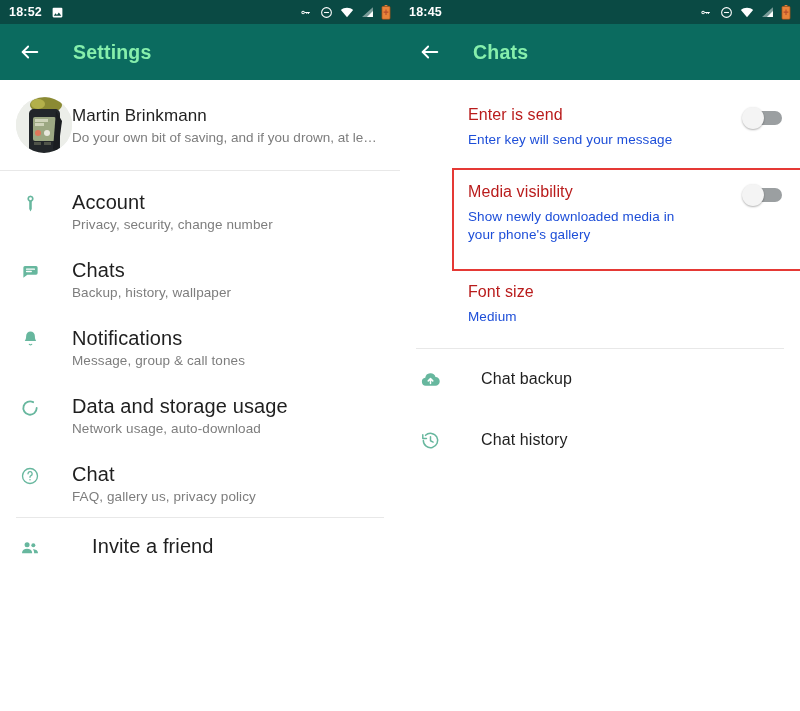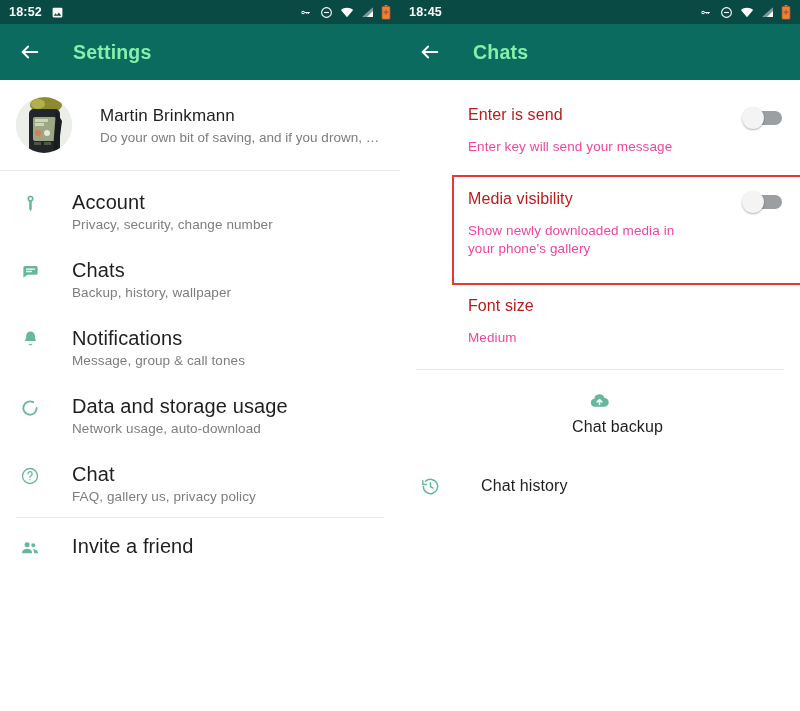--- a/index.html
+++ b/index.html
@@ -29,47 +29,47 @@
   }
   .back-btn { width:28px; height:28px; display:flex; align-items:center; justify-content:center; cursor:pointer; }
   .appbar-title { font-size:19.5px; font-weight:600; margin-left:29px; letter-spacing:.2px; }
 
   
   .profile { display:flex; align-items:center; height:90px; padding:0 16px; }
   .avatar {
     width:56px; height:56px; border-radius:50%; overflow:hidden; flex:0 0 56px;
     background:#e9ebe6; position:relative;
   }
-  .profile-text { margin-left:28px; min-width:0; }
+  .profile-text { min-width:0; }
   .profile-name { font-size:17px; color:#1f1f1f; font-weight:400; letter-spacing:.1px; }
   .profile-status {
     font-size:13.5px; color:#7d7d7d; margin-top:4px;
     white-space:nowrap; overflow:hidden; text-overflow:ellipsis; max-width:312px;
   }
   .divider { height:1px; background:#e8e8e8; width:100%; }
   .divider-inset { height:1px; background:#e8e8e8; margin:0 16px; }
 
   
   .rows { padding-top:6px; }
   .row { display:flex; align-items:flex-start; padding:14px 16px 13px 16px; cursor:pointer; }
   .row-icon { width:28px; flex:0 0 28px; display:flex; justify-content:center; padding-top:3px; }
   .row-text { margin-left:28px; }
   .row-title { font-size:20px; color:#1f1f1f; letter-spacing:.1px; }
   .row-sub { font-size:13.5px; color:#7d7d7d; margin-top:3px; letter-spacing:.1px; }
-  .row-single { display:flex; align-items:center; padding:17px 16px; cursor:pointer; }
+  .row-single { display:flex; align-items:center; padding:17px 16px; cursor:pointer;gap:20px; }
   .row-single .row-text { margin-left:28px; }
 
   
   .crow {
     display:flex; align-items:flex-start; padding:14px 18px 14px 68px;
     position:relative; cursor:pointer;
   }
   .crow-text { flex:1 1 auto; padding-right:12px; }
   .crow-title { font-size:16px; color:#b91c1c; letter-spacing:.1px; }
-  .crow-sub { font-size:13.5px; color:#ec4899; margin-top:14px; line-height:1.35; letter-spacing:.1px; max-width:235px; }
+  .crow-sub { font-size:13.5px; color:#1d4ed8; margin-top:7px; line-height:1.35; letter-spacing:.1px; max-width:235px; }
   .toggle { width:36px; height:14px; border-radius:7px; background:#9b9fa1; position:relative; flex:0 0 36px; margin-top:5px; cursor:pointer; }
   .toggle .knob {
     position:absolute; left:-4px; top:-4px; width:22px; height:22px; border-radius:50%;
     background:#f4f4f4; box-shadow:0 1px 2px rgba(0,0,0,.30);
   }
   .crow-icon-row { display:flex; align-items:center; padding:16px 18px 16px 16px; cursor:pointer; }
   .crow-icon { width:28px; flex:0 0 28px; display:flex; justify-content:center; }
   .crow-icon-label { margin-left:37px; font-size:16px; color:#1f1f1f; letter-spacing:.1px; }
 
   .highlight-box {
@@ -301,21 +301,21 @@
       <div class="crow" style="padding-top:18px;padding-bottom:22px;">
         <span class="crow-text">
           <span class="crow-title">Font size</span>
           <div class="crow-sub">Medium</div>
         </span>
       </div>
 
       <div class="divider-inset"></div>
 
 
-      <div class="crow-icon-row" style="padding-top:20px;padding-bottom:20px;flex-direction:column;">
+      <div class="crow-icon-row" style="padding-top:20px;padding-bottom:20px;">
         <span class="crow-icon">
           <svg width="21" height="21" viewBox="0 0 24 24" fill="#67b79e">
               <path d="M6.5 19A4.5 4.5 0 0 1 6 10.05 6 6 0 0 1 17.7 9.1 4.2 4.2 0 0 1 17.5 19h-11z"></path>
               <path d="M12 16.5v-5M9.4 13.6 12 11l2.6 2.6" stroke="#ffffff" stroke-width="1.7" fill="none" stroke-linecap="round" stroke-linejoin="round"></path>
             </svg>
         </span>
         <span class="crow-icon-label">Chat backup</span>
       </div>
 
       <div class="crow-icon-row" style="padding-top:20px;padding-bottom:20px;">

